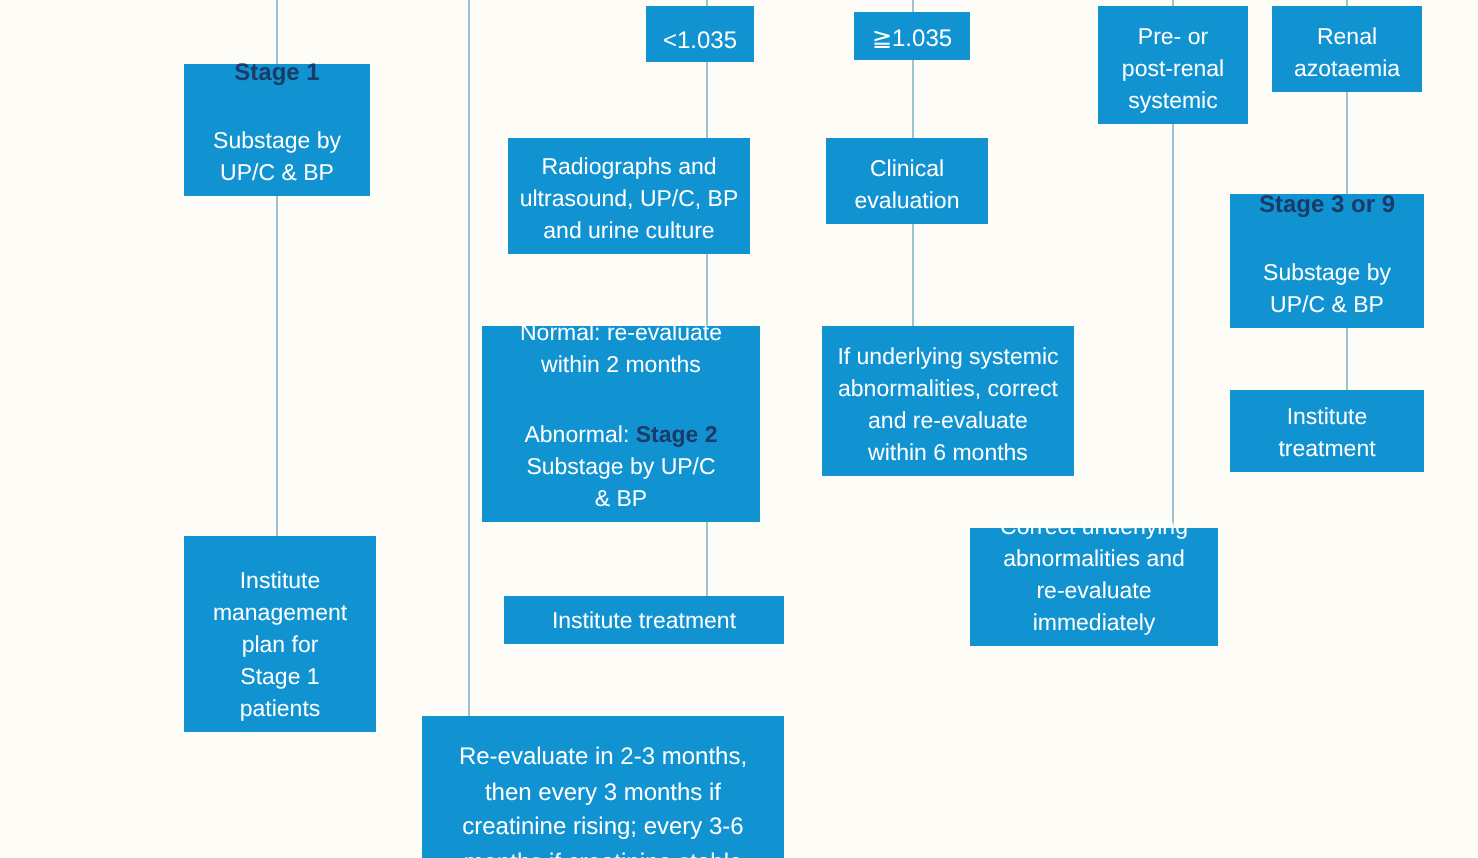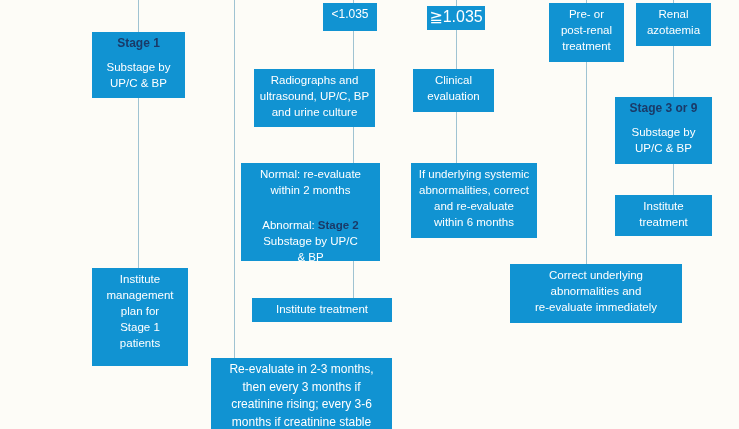--- a/index.html
+++ b/index.html
@@ -24,38 +24,38 @@
     z-index:0;
   }
   .node{
     position:absolute;
     background:var(--box-fill);
     color:var(--body-text);
     z-index:1;
     display:flex;
     flex-direction:column;
     align-items:center;
-    justify-content:flex-start;
+    justify-content:flex-end;
     text-align:center;
     font-size:11.5px;
     line-height:16px;
     white-space:pre-line;
     box-sizing:border-box;
     padding:3px 4px;
   }
   .hdr{
     color:var(--header-text);
     font-weight:bold;
     font-size:12px;
   }
   .hdr-inline{
     color:var(--header-text);
     font-weight:bold;
   }
-  .node .hdr + .body{margin-top:8px;}
+  .node .hdr + .body{margin-top:19px;}
   .para + .para{margin-top:19px;}
   .reeval{line-height:17.5px;font-size:12px;}
 </style>
 </head>
 <body>
 
 <div class="stage">
 
   <div class="vline" style="left:137.5px;top:0;height:268px"></div>
   <div class="vline" style="left:233.5px;top:0;height:358px"></div>
@@ -101,43 +101,43 @@
     <div class="body">Institute treatment</div>
   </div>
 
   <div class="node reeval" style="left:211px;top:358px;width:181px;height:85px">
     <div class="body">Re-evaluate in 2-3 months,
 then every 3 months if
 creatinine rising; every 3-6
 months if creatinine stable</div>
   </div>
 
-  <div class="node" style="left:427px;top:6px;width:58px;height:24px;font-size:16px">
+  <div class="node" style="left:427px;top:6px;width:58px;height:24px;font-size:12px">
     <div class="body">≧1.035</div>
   </div>
 
   <div class="node" style="left:413px;top:69px;width:81px;height:43px">
     <div class="body">Clinical
 evaluation</div>
   </div>
 
   <div class="node" style="left:411px;top:163px;width:126px;height:75px">
     <div class="body">If underlying systemic
 abnormalities, correct
 and re-evaluate
 within 6 months</div>
   </div>
 
   <div class="node" style="left:549px;top:3px;width:75px;height:59px">
     <div class="body">Pre- or
 post-renal
-treatment</div>
+systemic</div>
   </div>
 
-  <div class="node" style="left:510px;top:264px;width:172px;height:59px">
+  <div class="node" style="left:485px;top:264px;width:124px;height:59px">
     <div class="body">Correct underlying
 abnormalities and
 re-evaluate immediately</div>
   </div>
 
   <div class="node" style="left:636px;top:3px;width:75px;height:43px">
     <div class="body">Renal
 azotaemia</div>
   </div>
 

